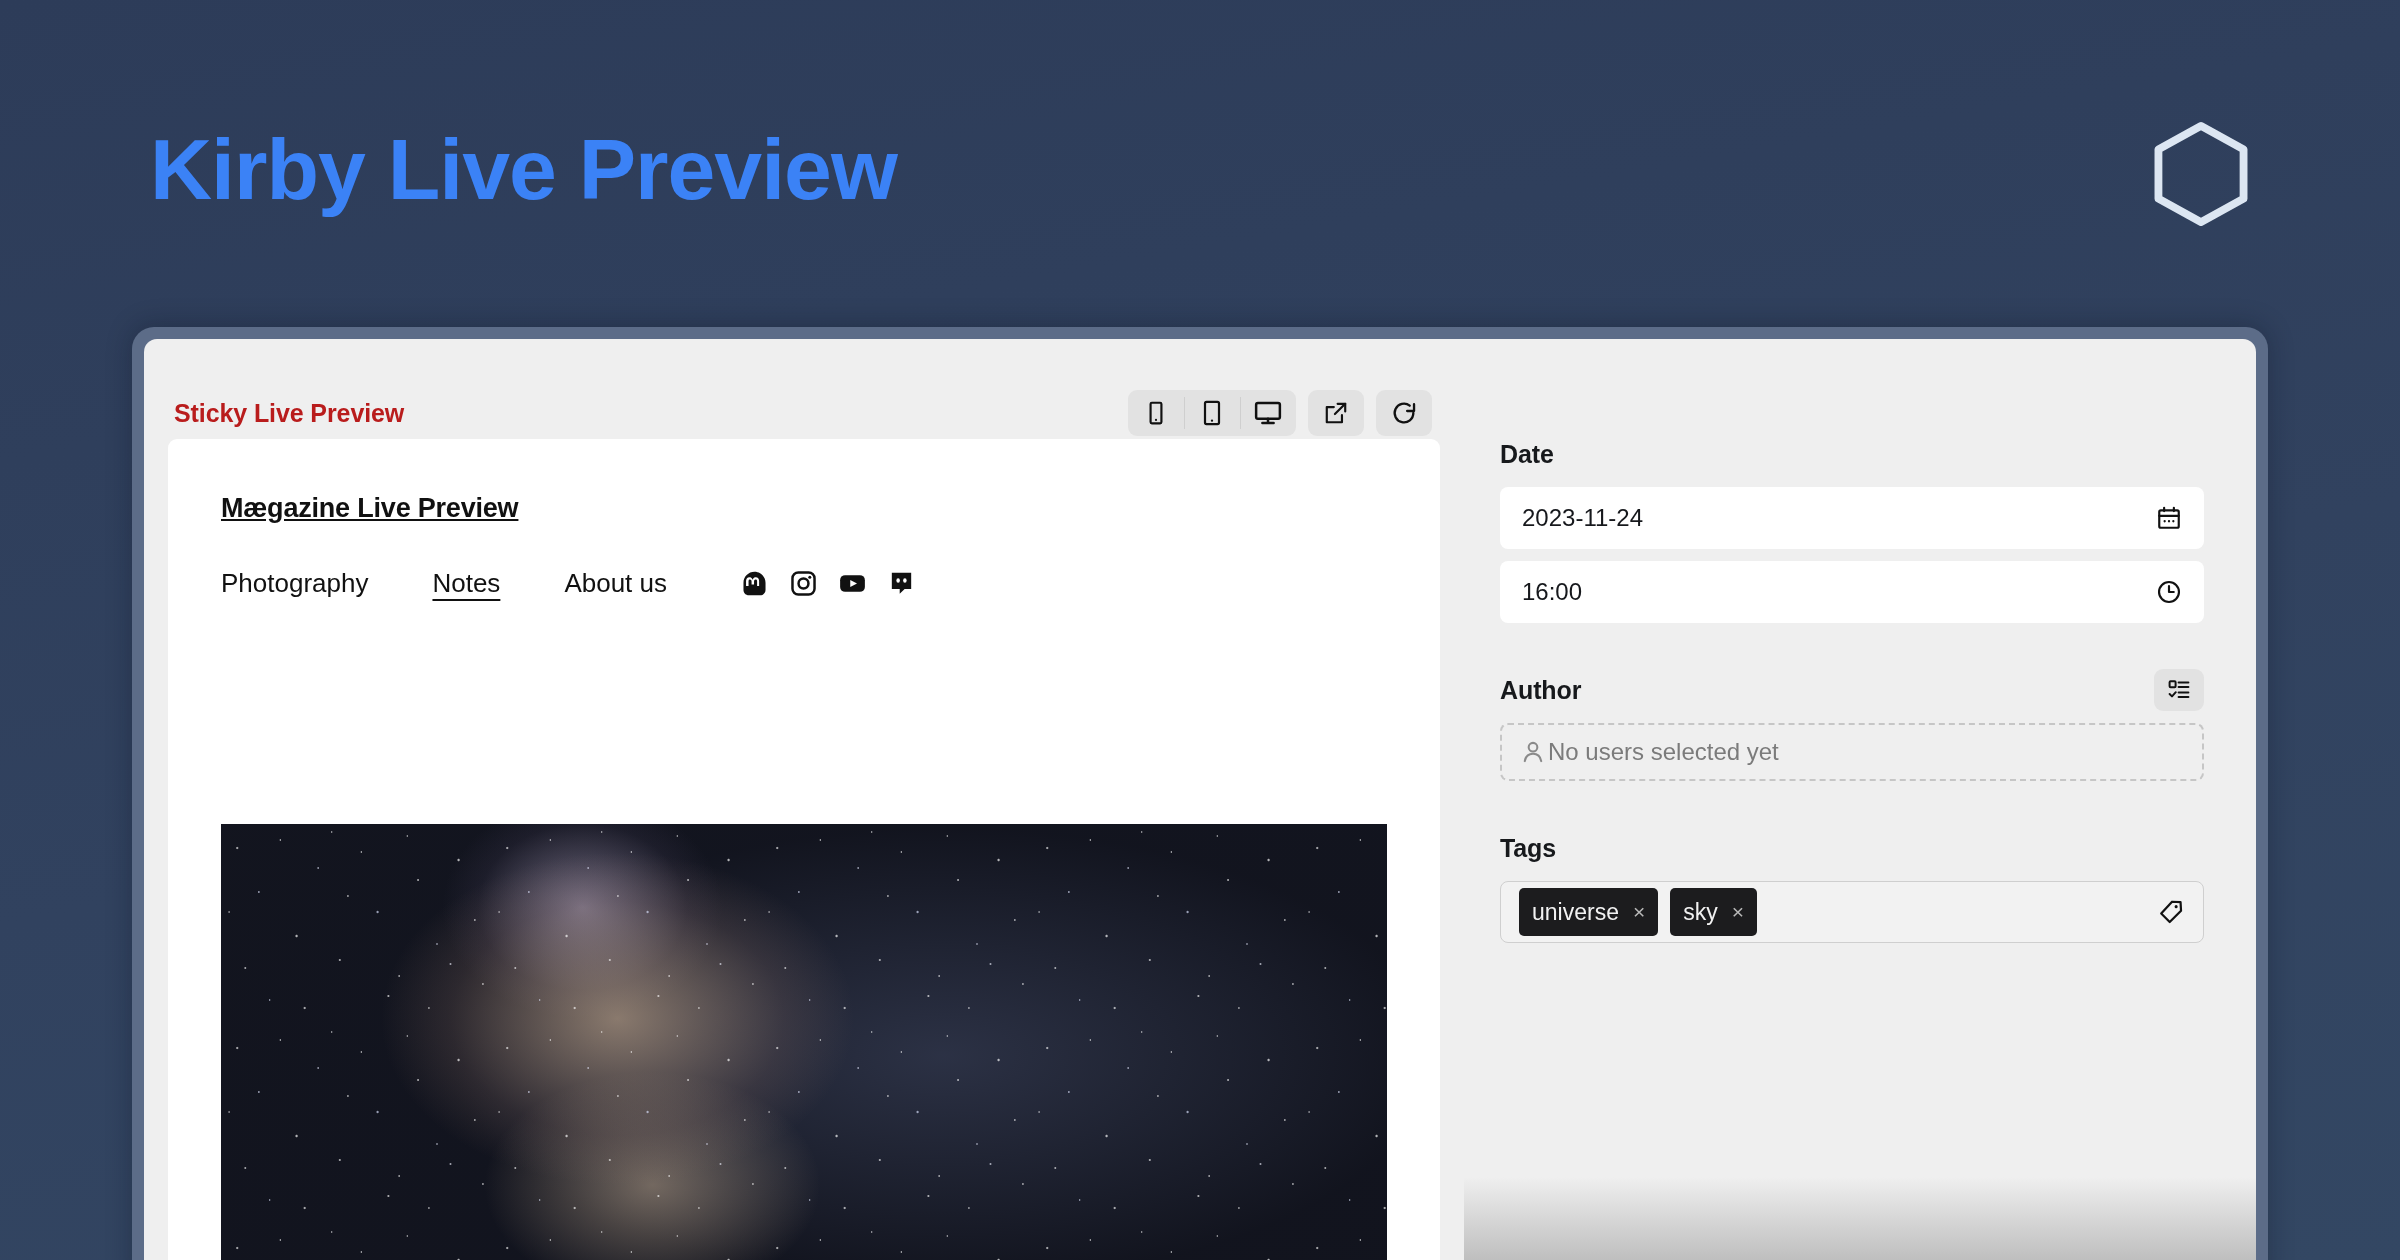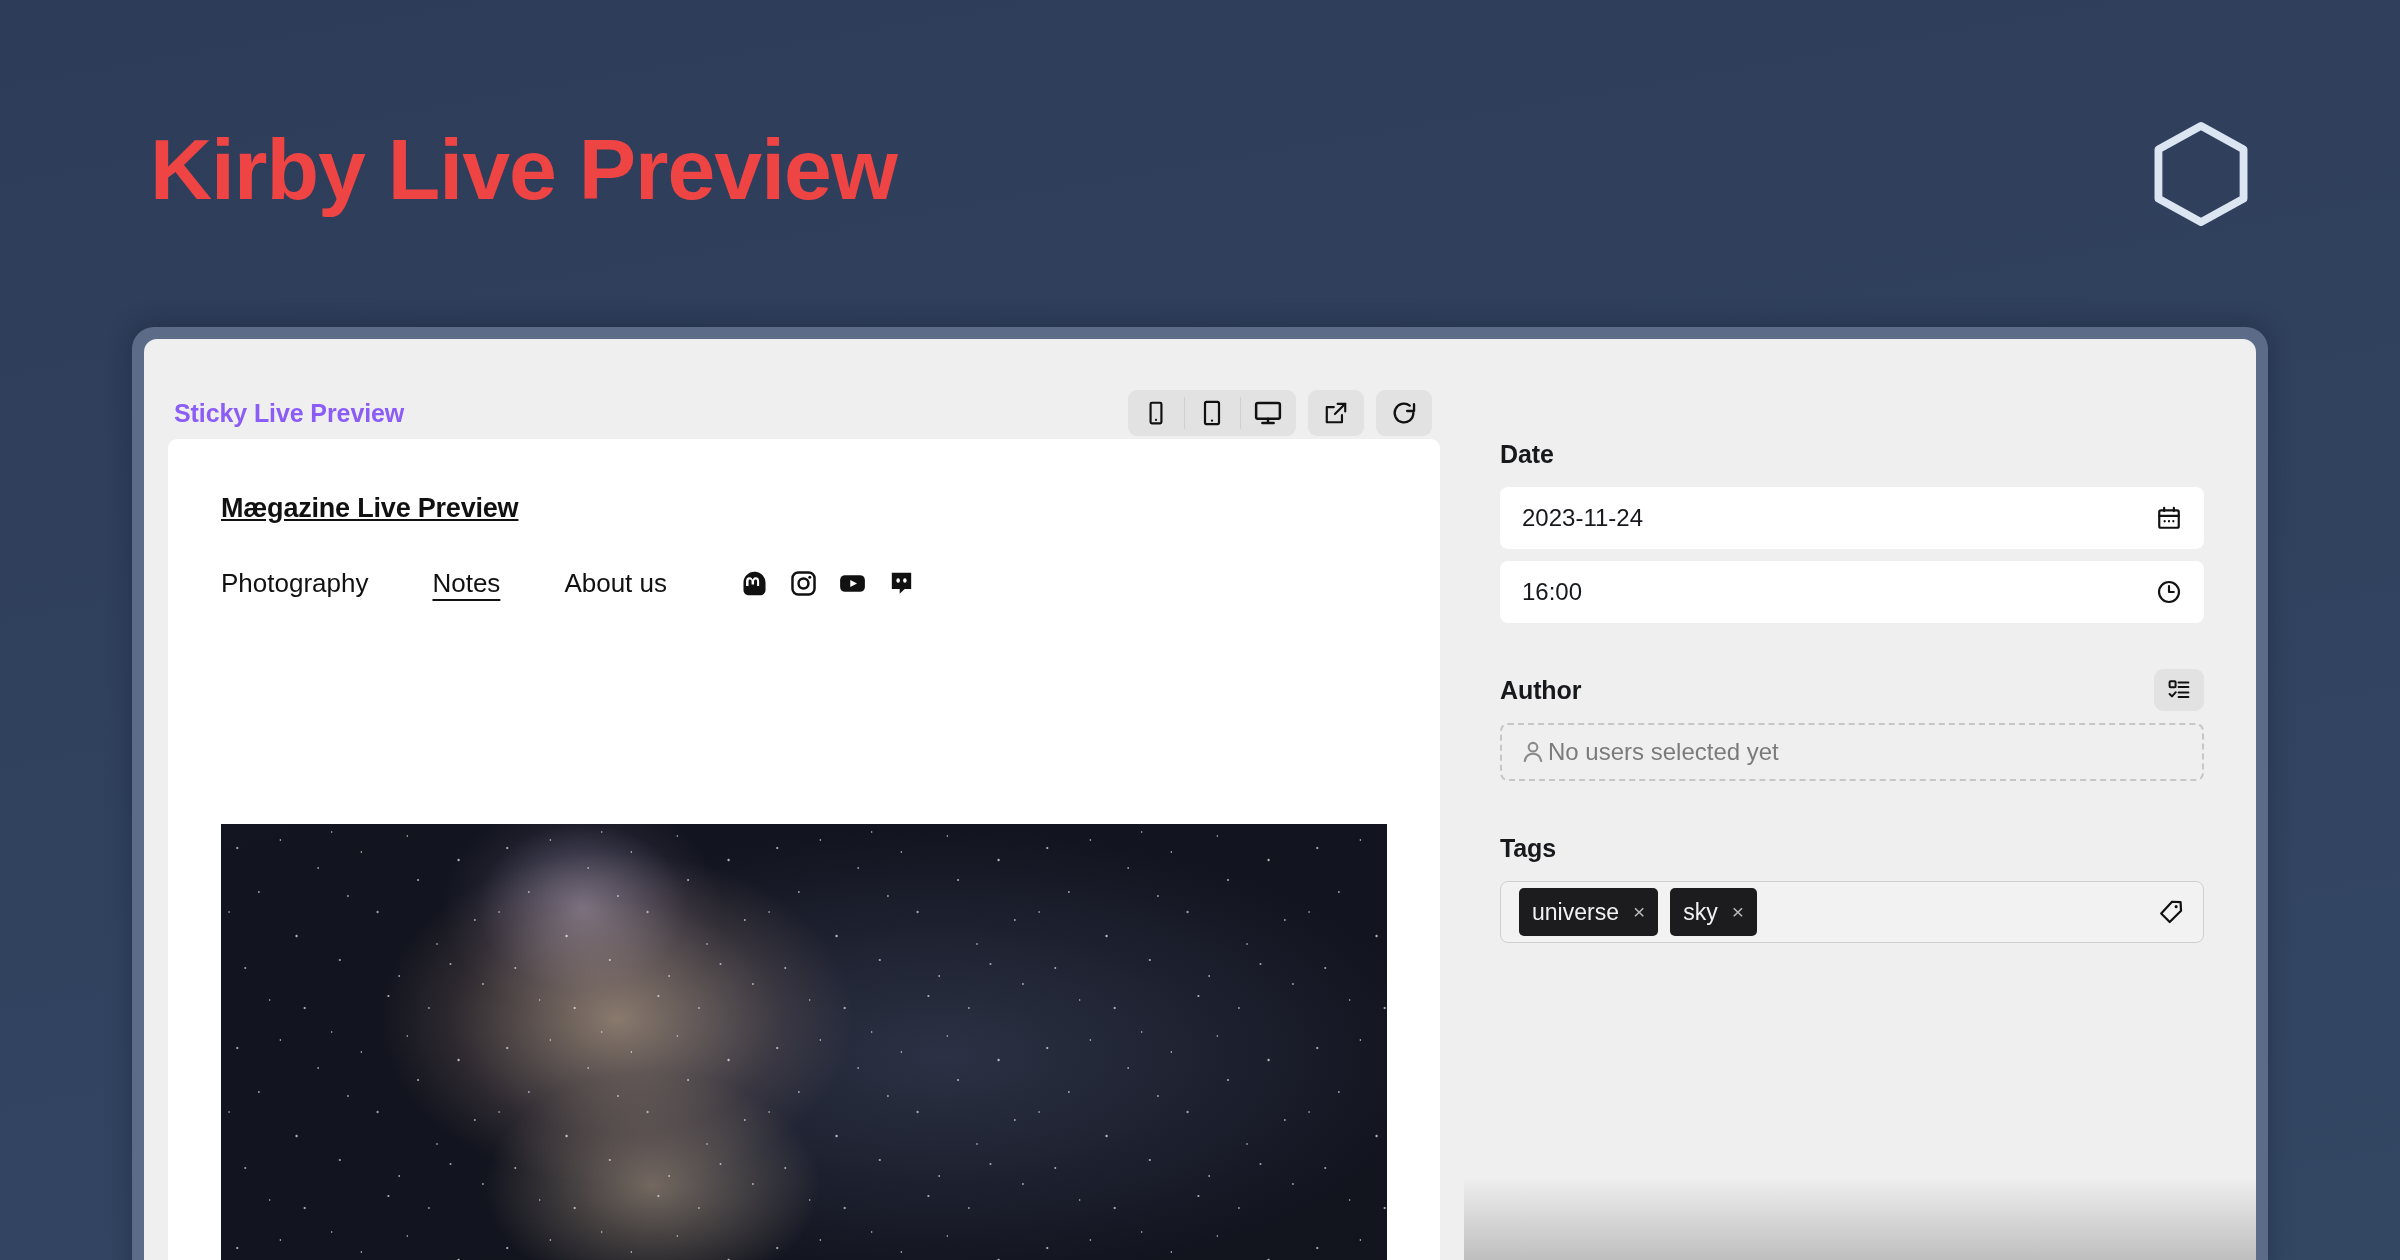--- a/index.html
+++ b/index.html
@@ -9,21 +9,21 @@
     background:linear-gradient(170deg,#2d3c59 0%, #31425f 55%, #334763 100%);
   }
 
   
   #hero {
     position:absolute; left:0; top:0; width:2400px; height:330px;
   }
   #hero-title {
     position:absolute; left:150px; top:126px;
     font-size:86px; font-weight:700; letter-spacing:-1px;
-    color:#ef4444; white-space:nowrap; line-height:1;
+    color:#3b82f6; white-space:nowrap; line-height:1;
   }
   #hero-logo {
     position:absolute; right:143px; top:118px;
     width:112px; height:112px;
   }
   #hero-logo svg { display:block; width:112px; height:112px; }
 
   
   #app-frame {
     position:absolute; left:132px; top:327px;
@@ -44,21 +44,21 @@
   
   #preview-pane {
     width:1320px; flex:none; position:relative;
     padding:48px 24px 0 24px;
   }
   #preview-bar {
     height:52px; display:flex; align-items:center; justify-content:space-between;
     padding:0 8px 0 6px;
   }
   #preview-label {
-    font-size:25px; font-weight:600; color:#8b5cf6; letter-spacing:-.1px;
+    font-size:25px; font-weight:600; color:#b91c1c; letter-spacing:-.1px;
   }
   #preview-tools { display:flex; align-items:center; gap:12px; }
   .seg-group {
     display:flex; background:#e2e2e2; border-radius:9px; overflow:hidden;
   }
   .seg-btn {
     width:56px; height:46px; display:flex; align-items:center; justify-content:center;
     background:transparent; border:0; cursor:pointer;
     position:relative;
   }

